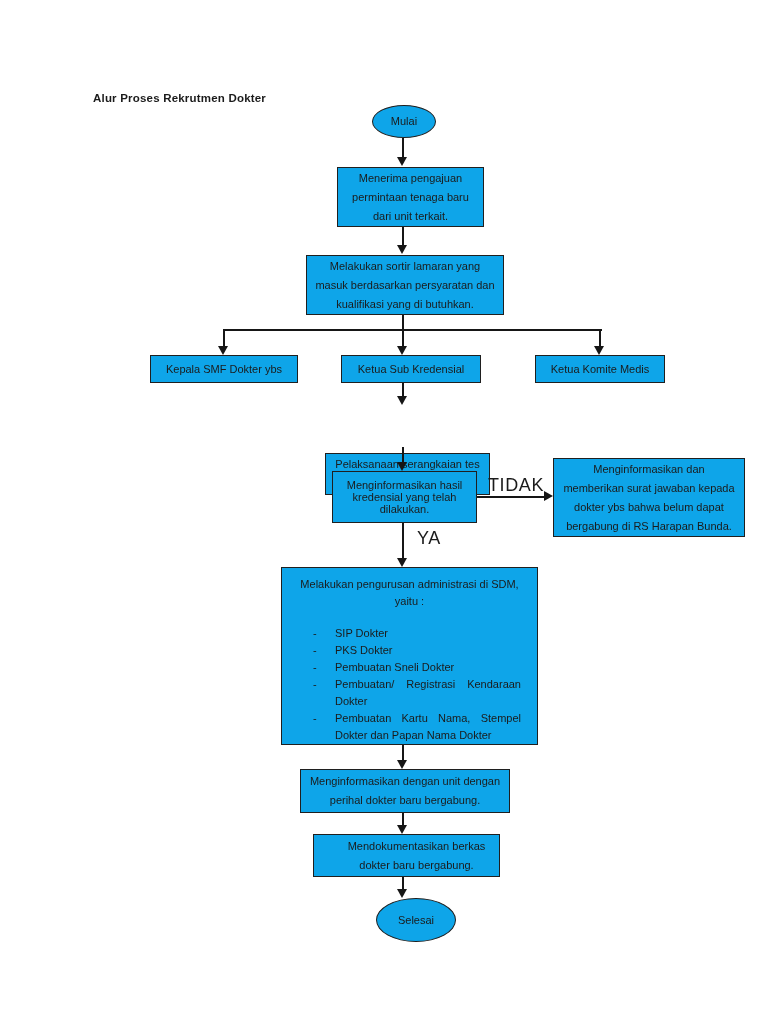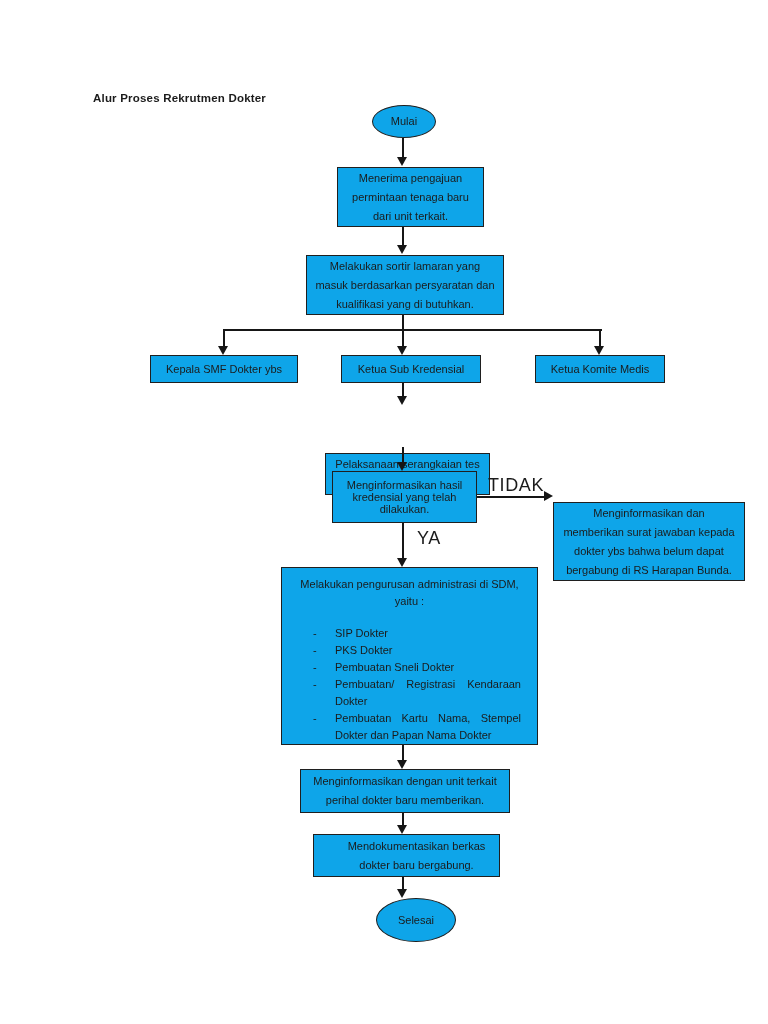--- a/index.html
+++ b/index.html
@@ -97,21 +97,21 @@
   <div class="arr-down" style="left:397px;top:462px;"></div>
 
   <div class="node lh17" style="left:332px;top:471px;width:145px;height:52px;">
     <span>Menginformasikan hasil kredensial yang telah dilakukan.</span>
   </div>
 
   <div class="branch-lbl" style="left:488px;top:475px;">TIDAK</div>
   <div class="hline" style="left:477px;top:496px;width:68px;"></div>
   <div class="arr-right" style="left:544px;top:491px;"></div>
 
-  <div class="node" style="left:553px;top:458px;width:192px;height:79px;margin-top:44px;">
+  <div class="node" style="left:553px;top:458px;width:192px;height:79px;">
     <span>Menginformasikan dan memberikan surat jawaban kepada dokter ybs bahwa belum dapat bergabung di RS Harapan Bunda.</span>
   </div>
 
   <div class="branch-lbl" style="left:417px;top:528px;">YA</div>
   <div class="vline" style="left:402px;top:523px;height:36px;"></div>
   <div class="arr-down" style="left:397px;top:558px;"></div>
 
   <div class="node admin" style="left:281px;top:567px;width:257px;height:178px;">
     <p class="admin-intro">Melakukan pengurusan administrasi di SDM,</p>
     <p class="admin-intro">yaitu :</p>
@@ -136,21 +136,21 @@
         <span class="marker">-</span>
         <span class="item-text">Pembuatan Kartu Nama, Stempel Dokter dan Papan Nama Dokter</span>
       </div>
     </div>
   </div>
 
   <div class="vline" style="left:402px;top:745px;height:16px;"></div>
   <div class="arr-down" style="left:397px;top:760px;"></div>
 
   <div class="node" style="left:300px;top:769px;width:210px;height:44px;">
-    <span>Menginformasikan dengan unit terkait perihal dokter baru memberikan.</span>
+    <span>Menginformasikan dengan unit dengan perihal dokter baru bergabung.</span>
   </div>
 
   <div class="vline" style="left:402px;top:813px;height:13px;"></div>
   <div class="arr-down" style="left:397px;top:825px;"></div>
 
   <div class="node" style="left:313px;top:834px;width:187px;height:43px;padding-left:28px;">
     <span>Mendokumentasikan berkas dokter baru bergabung.</span>
   </div>
 
   <div class="vline" style="left:402px;top:877px;height:13px;"></div>

